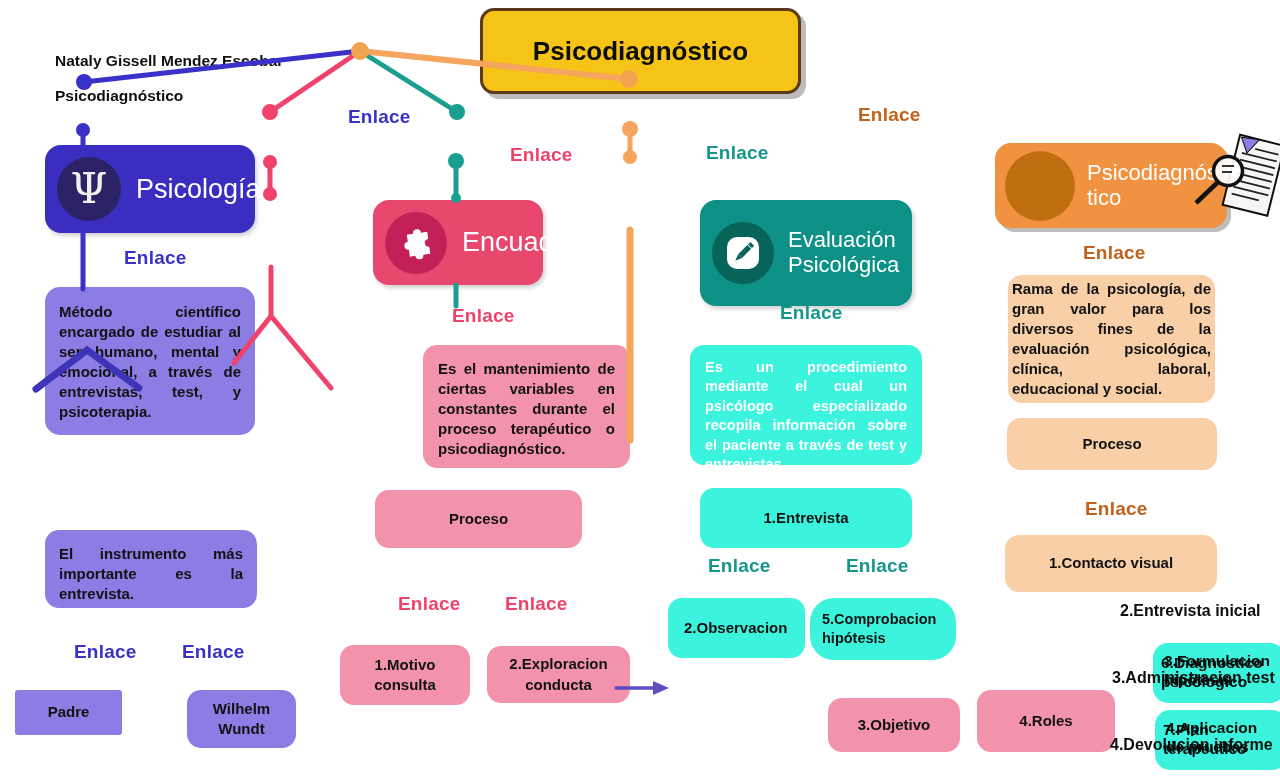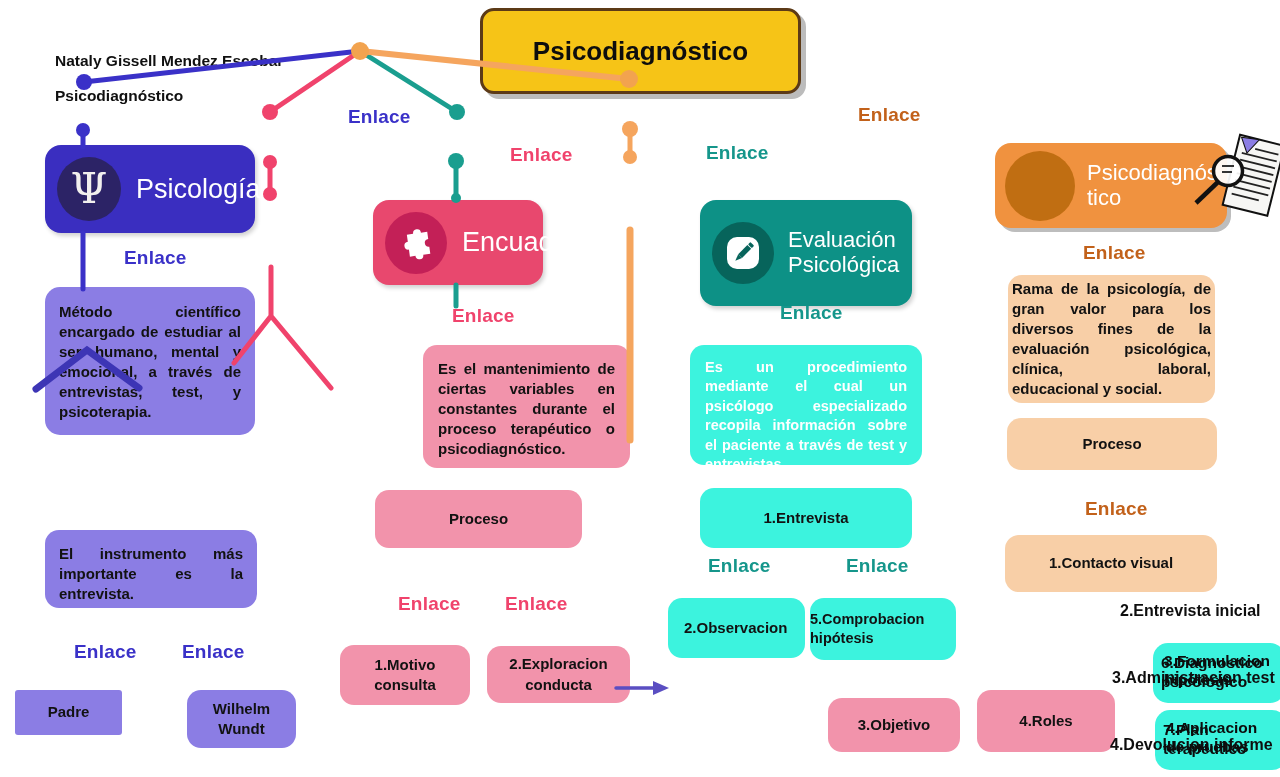--- a/index.html
+++ b/index.html
@@ -149,21 +149,21 @@
   <div class="abs txtbox cyan-box cntr" style="left:700px;top:488px;width:212px;height:60px;border-radius:14px;">
     <span>1.Entrevista</span>
   </div>
 
   <span class="abs enlace enl-teal" style="left:708px;top:555px;">Enlace</span>
   <span class="abs enlace enl-teal" style="left:846px;top:555px;">Enlace</span>
 
   <div class="abs txtbox cyan-box" style="left:668px;top:598px;width:137px;height:60px;border-radius:14px;display:flex;align-items:center;padding-left:16px;">
     <span>2.Observacion</span>
   </div>
-  <div class="abs txtbox cyan-box" style="left:810px;top:598px;width:146px;height:62px;border-radius:14px;display:flex;align-items:center;padding-left:0;padding-right:8px;font-size:14.5px;">
+  <div class="abs txtbox cyan-box" style="left:810px;top:598px;width:146px;height:62px;border-radius:24px;display:flex;align-items:center;padding-left:12px;padding-right:8px;font-size:14.5px;">
     <span>5.Comprobacion hipótesis</span>
   </div>
 
   <div class="ovbox" style="left:1153px;top:643px;width:132px;height:60px;">
     <span class="layer" style="left:11px;top:9px;width:112px;">3.Formulacion hipótesis</span>
     <span class="layer" style="left:8px;top:11px;width:114px;">6.Diagnostico psicologico</span>
   </div>
   <div class="ovbox" style="left:1155px;top:710px;width:132px;height:60px;">
     <span class="layer" style="left:11px;top:9px;width:112px;">4.Aplicacion de pruebas</span>
     <span class="layer" style="left:8px;top:11px;width:110px;">7.Plan terapeutico</span>

